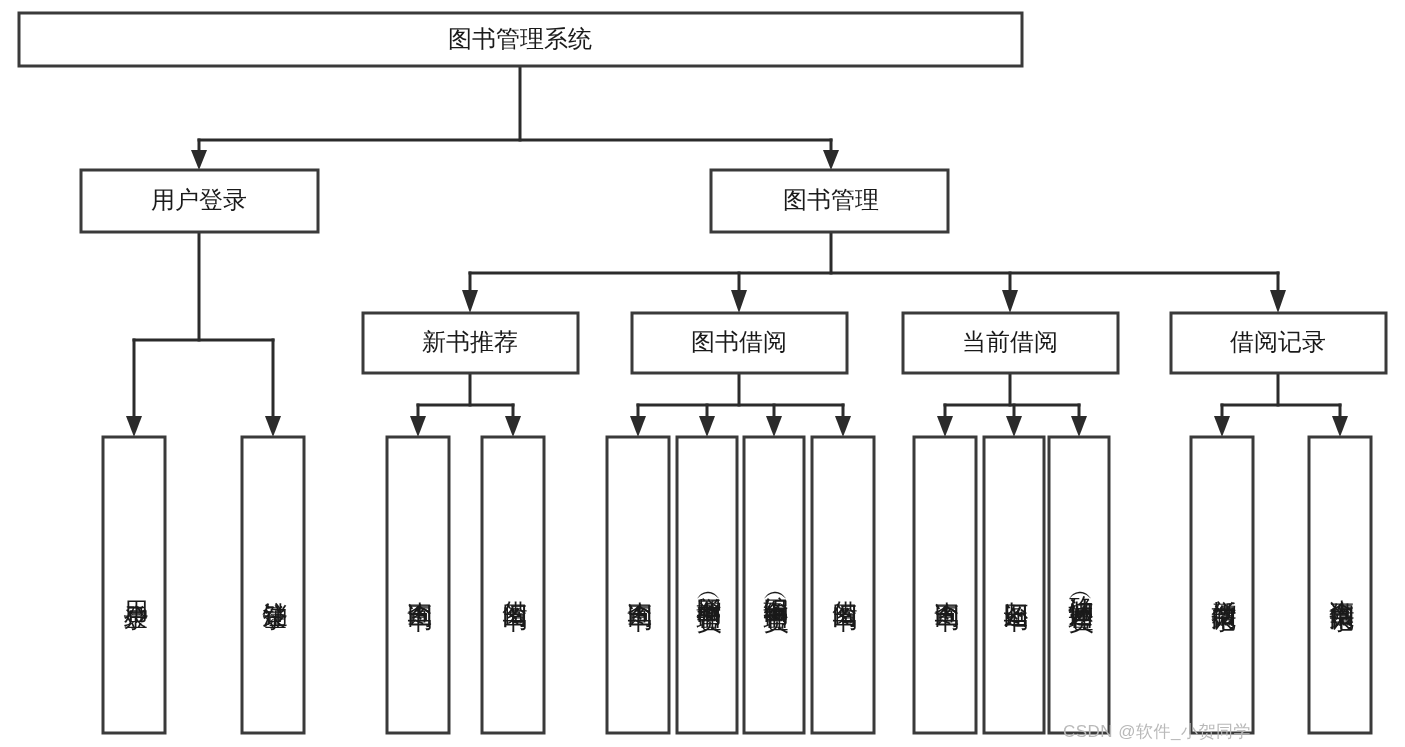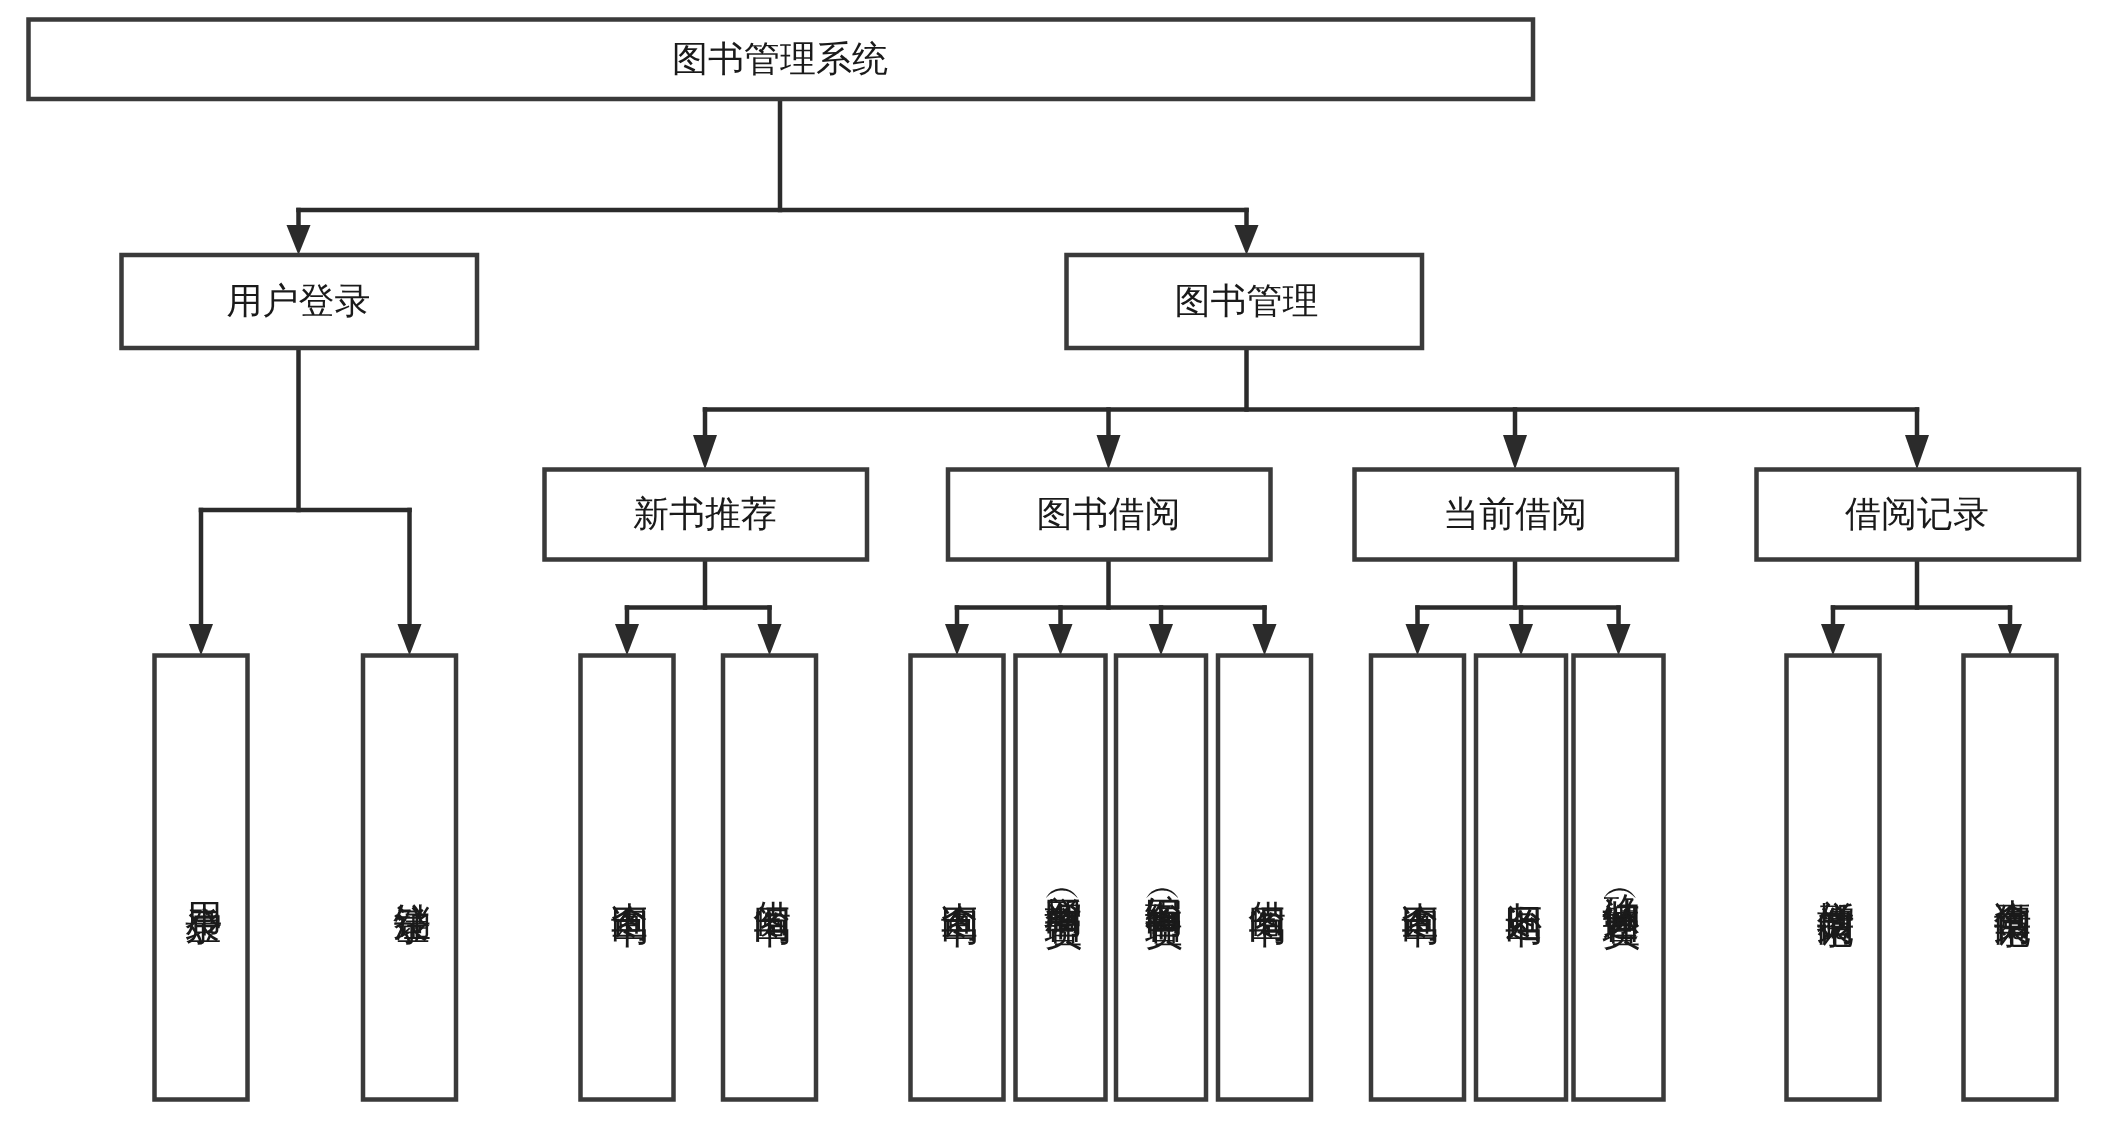--- a/index.html
+++ b/index.html
@@ -190,13 +190,14 @@
       <rect class="node-box" x="1191" y="437" width="62" height="296"></rect>
       <text class="node-label lbl-v" x="1222" y="585">新增借阅记录</text>
     </g>
     <g>
       <rect class="node-box" x="1309" y="437" width="62" height="296"></rect>
       <text class="node-label lbl-v" x="1340" y="585">查询借阅记录</text>
     </g>
 
   </svg>
 
+  <div class="watermark">CSDN @软件_小贺同学</div>
 </div>
 
 </body></html>

